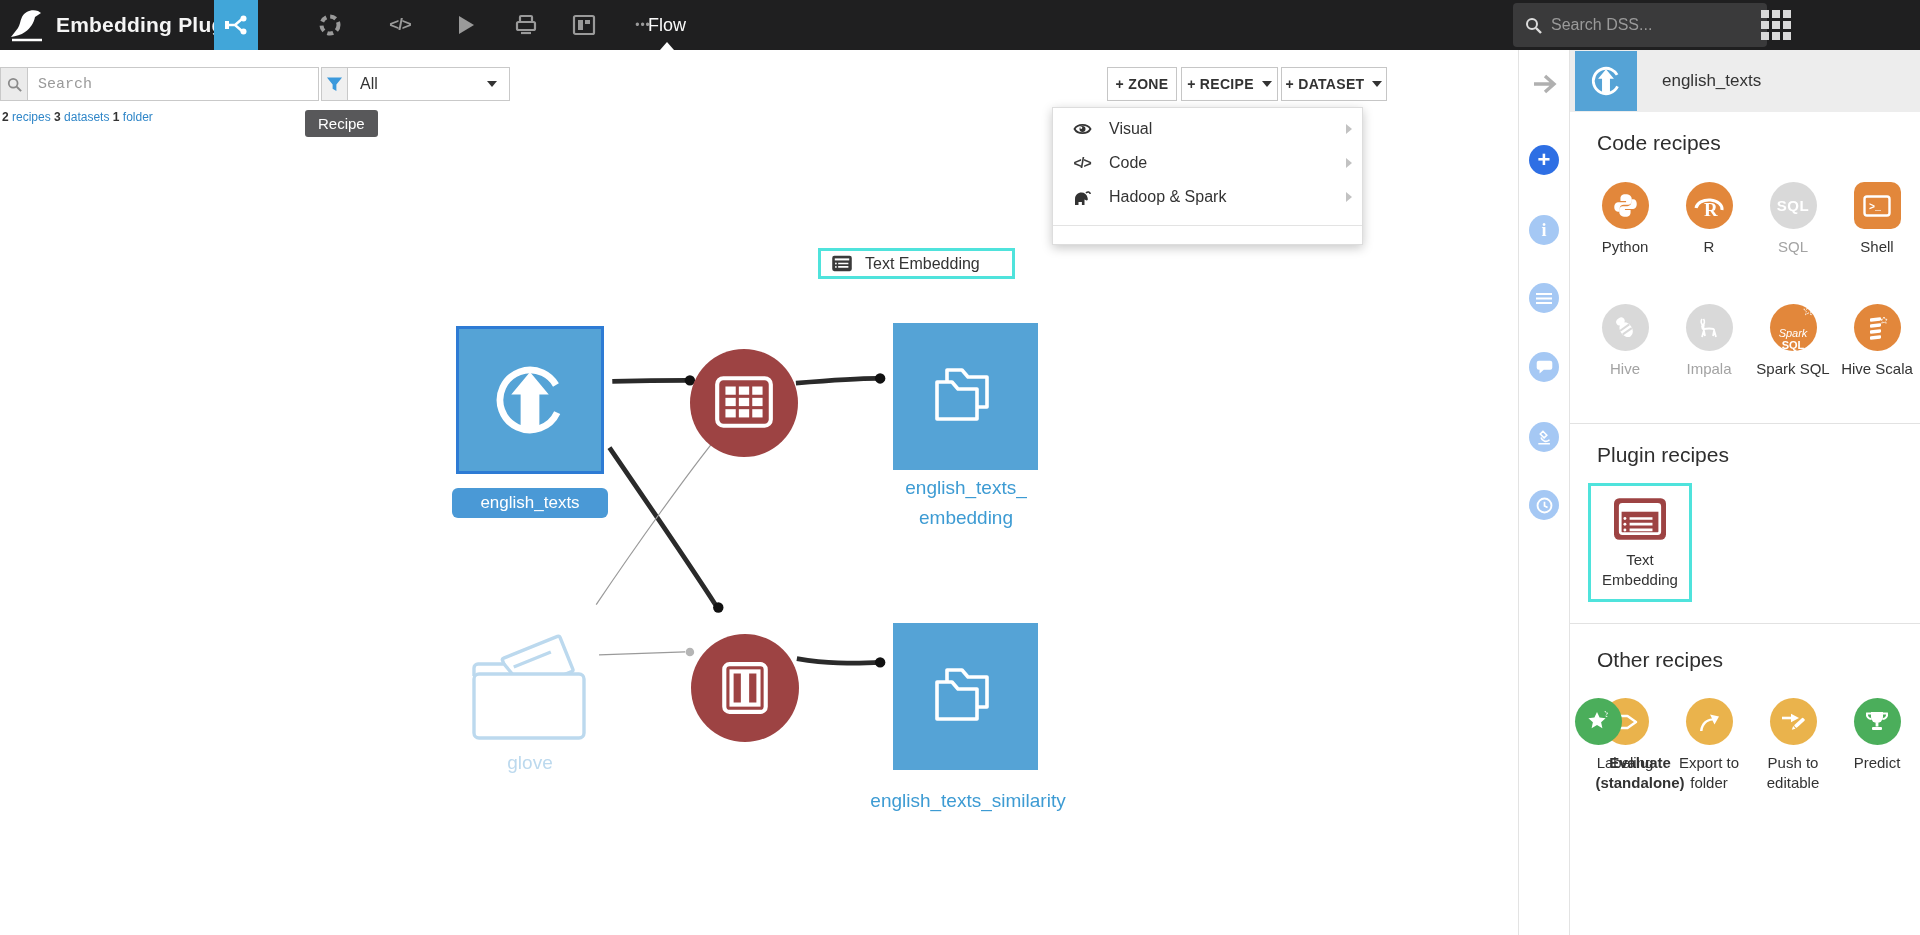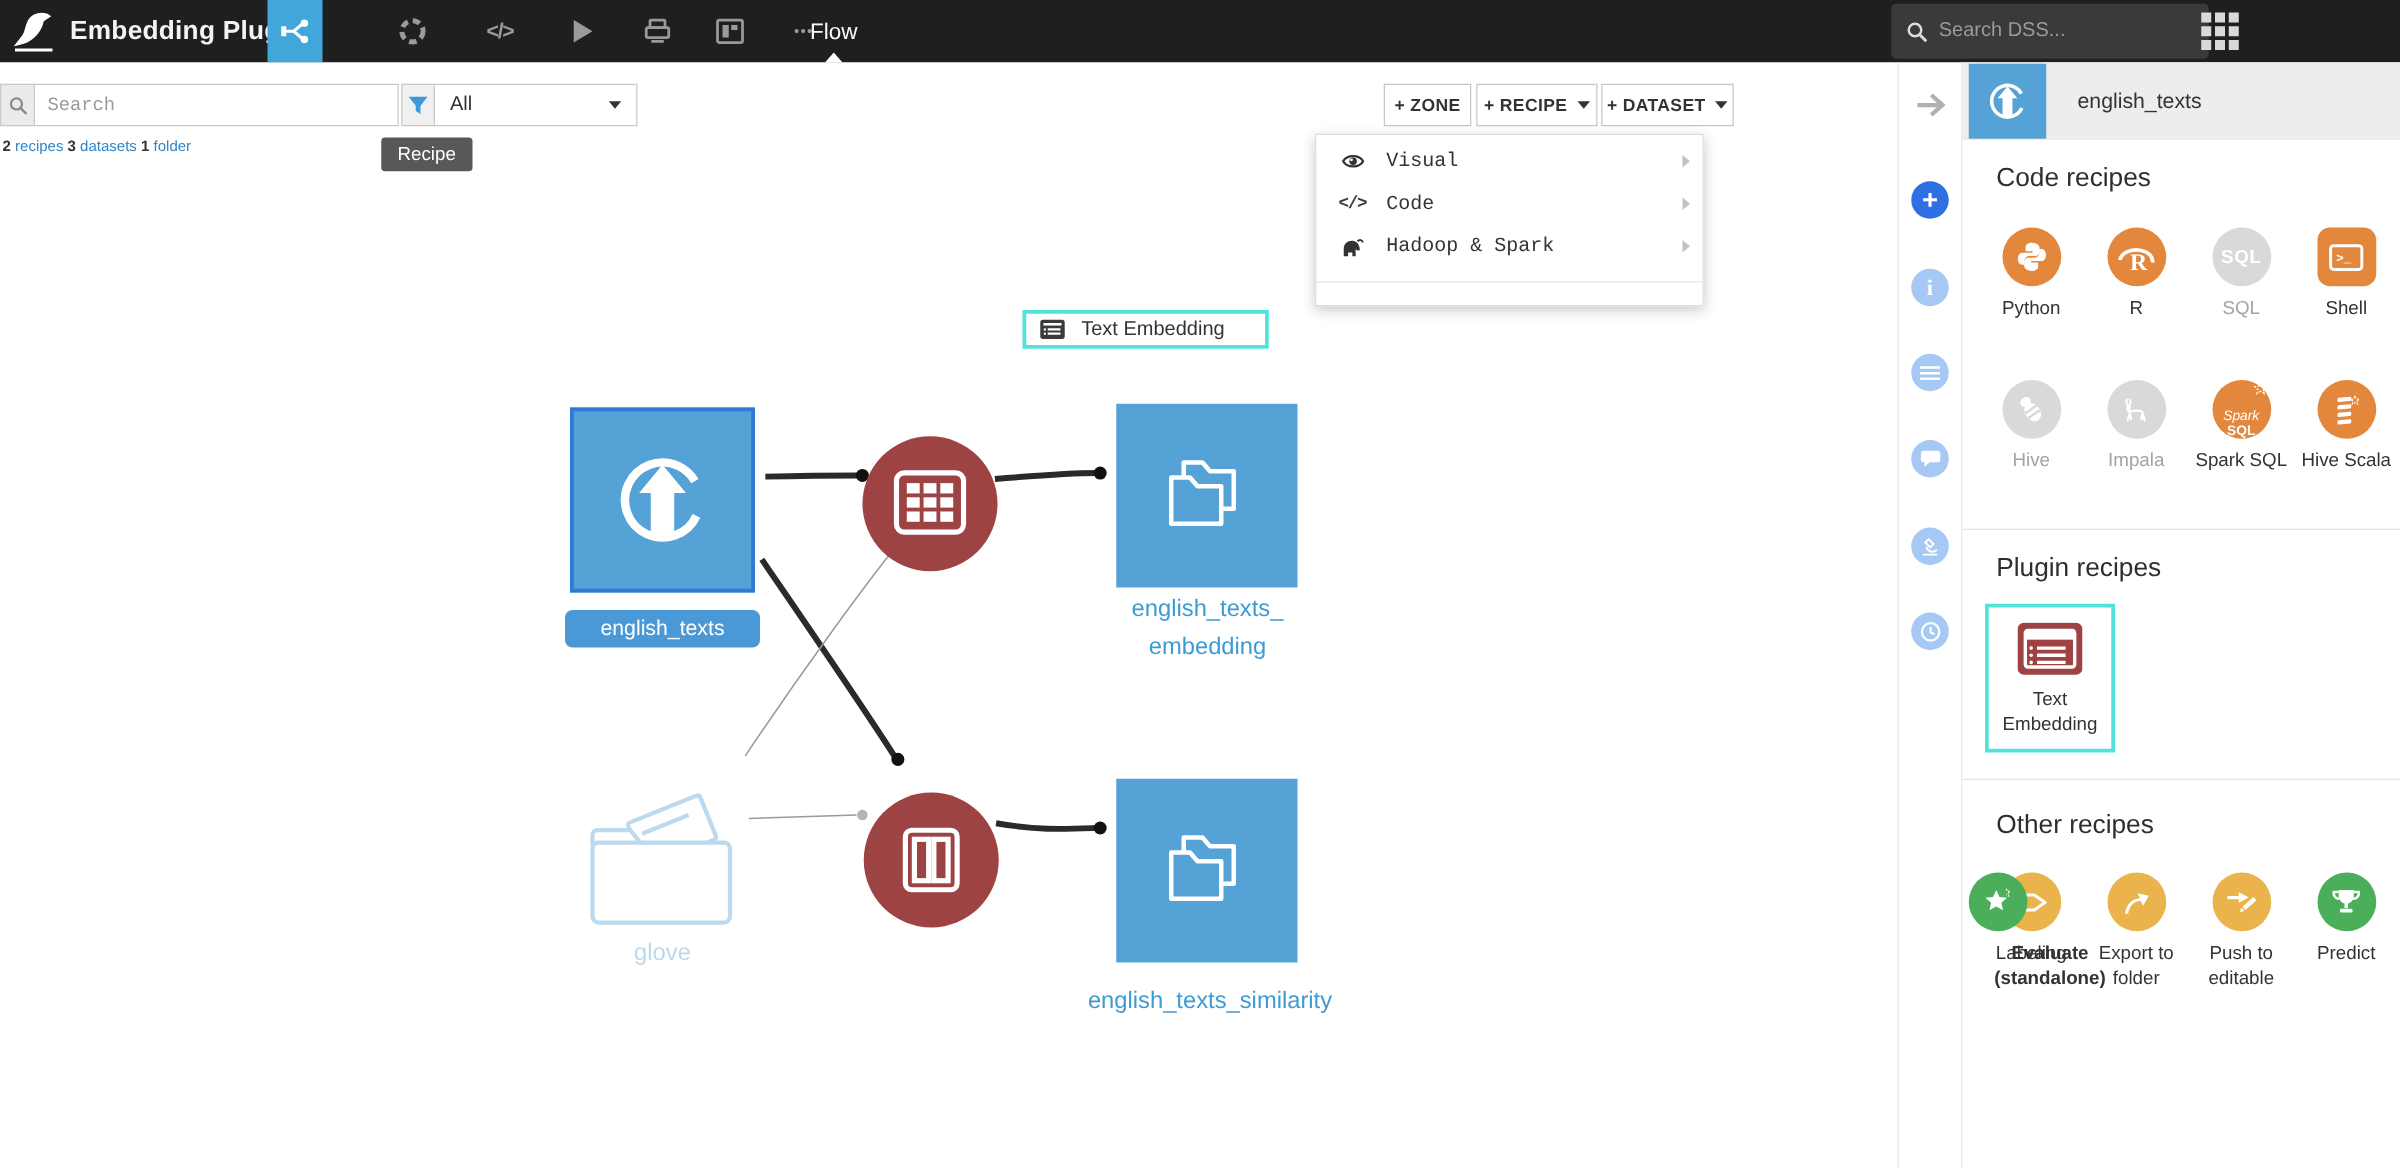--- a/index.html
+++ b/index.html
@@ -41,21 +41,21 @@
   #tooltip-recipe { position:absolute; left:305px; top:60px; background:#58585a; color:#fff; font-size:15px;
     padding:5px 13px; border-radius:3px; }
   .add-btn { position:absolute; top:17px; height:34px; background:#fff; border:1px solid #c6c6c6;
     font-size:14px; font-weight:700; color:#333; display:flex; align-items:center; justify-content:center; gap:8px; letter-spacing:.3px; }
   #btn-zone { left:1107px; width:70px; }
   #btn-recipe { left:1181px; width:97px; }
   #btn-dataset { left:1281px; width:106px; }
 
   
   #ctx-menu { position:absolute; left:1052px; top:57px; width:311px; height:138px; background:#fff;
-    border:1px solid #ddd; box-shadow:0 3px 10px rgba(0,0,0,.22);font-family:Liberation Mono, monospace; }
+    border:1px solid #ddd; box-shadow:0 3px 10px rgba(0,0,0,.22); }
   .menu-item { position:absolute; left:0; width:100%; height:34px; display:flex; align-items:center; padding:0 10px 0 16px; gap:14px;
     font-size:16px; color:#333; }
   .menu-item .mi-label { flex:1; }
   .menu-item .mi-icon { width:26px; display:flex; justify-content:center; color:#3a3a3a; font-weight:700; }
   .caret-right { width:0; height:0; border-top:5px solid transparent; border-bottom:5px solid transparent; border-left:6px solid #c2c2c2; }
   #mi-divider { position:absolute; left:0; top:117px; width:100%; border-top:1px solid #e3e3e3; }
   .menu-item.highlight { background:#ececec; }
   .code-glyph { font-size:14px; font-weight:700; letter-spacing:-1px; }
 
   

